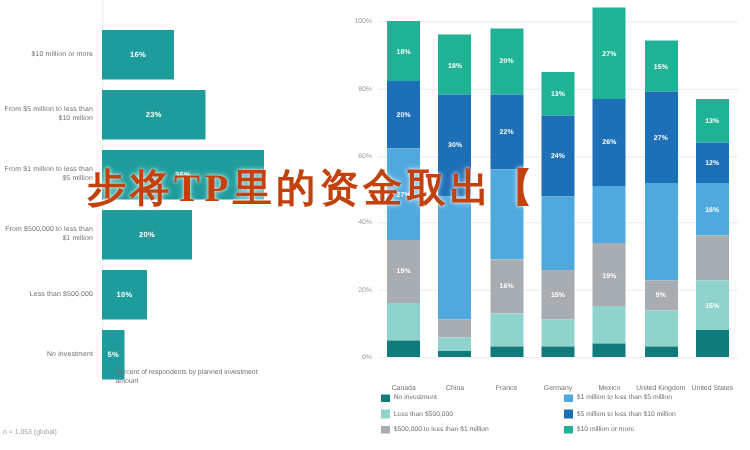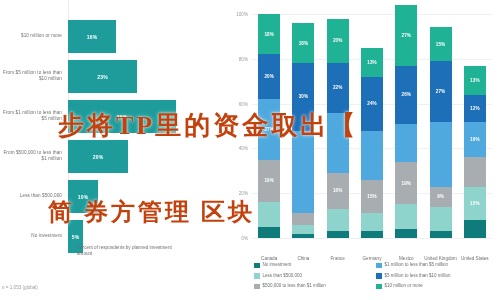--- a/index.html
+++ b/index.html
@@ -280,15 +280,14 @@
           <div class="lg-tx">$500,000 to less than $1 million</div>
         </div>
         <div class="lg-item">
           <div class="lg-sw" style="background: rgb(32, 178, 148);"></div>
           <div class="lg-tx">$10 million or more</div>
         </div>
       </div>
   </div>
 
   <div class="cn-overlay" id="cn-line1">步将TP里的资金取出【</div>
-  <div class="cn-overlay" id="cn-line2">简 券方管理 区块</div>
 
 </div>
 
 </body></html>

